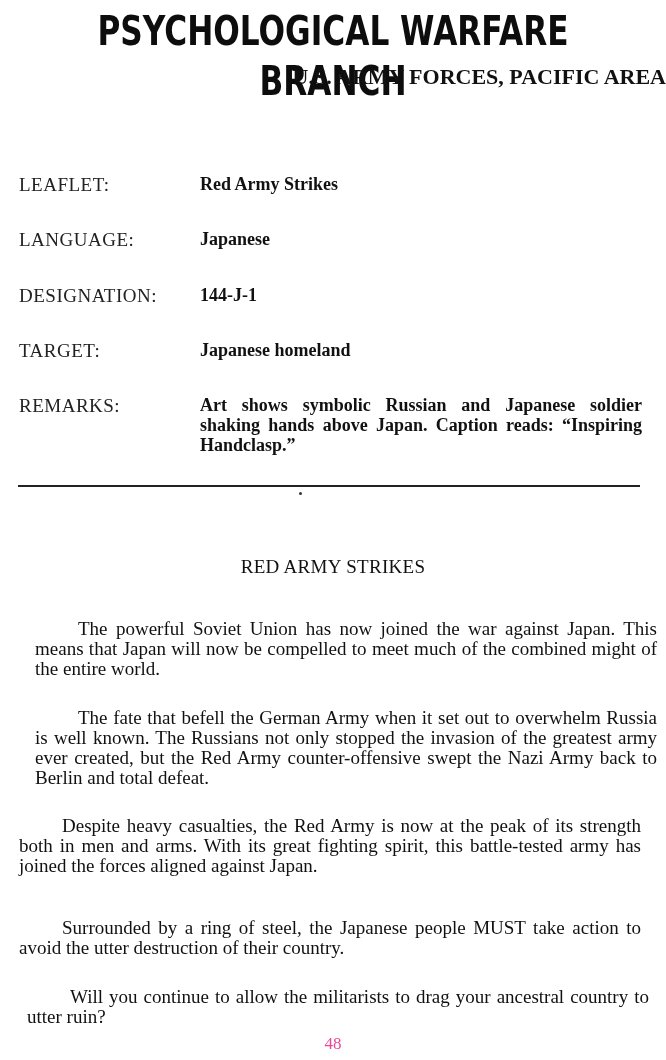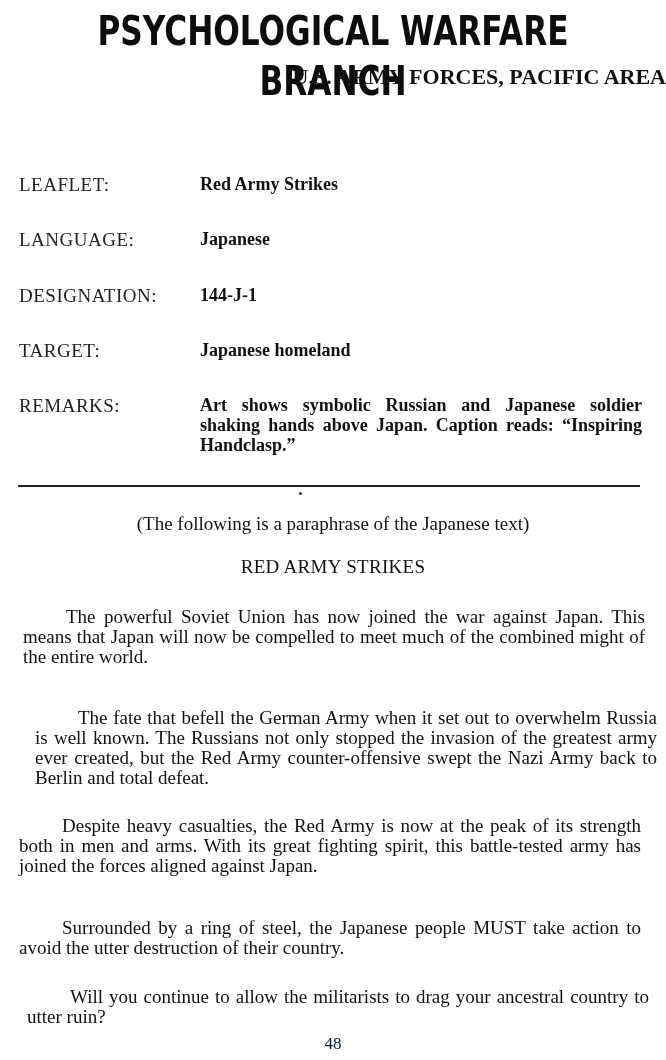--- a/index.html
+++ b/index.html
@@ -30,21 +30,21 @@
   .paraphrase { position: absolute; left: 0; width: 666px; top: 513px; text-align: center;
                 font-size: 19px; line-height: 22px; color: #111; }
   .heading { position: absolute; left: 0; width: 666px; top: 556px; text-align: center;
              font-size: 19px; line-height: 22px; letter-spacing: 0.3px; color: #111; }
 
   .para { position: absolute; left: 19px; width: 622px; font-size: 19px; line-height: 20px;
           text-align: justify; text-indent: 43px; color: #111; }
   .p1 { top: 603px; } .p2 { top: 692px; } .p3 { top: 816px; } .p4 { top: 918px; } .p5 { top: 979px; }
 
   .pagenum { position: absolute; left: 0; width: 666px; top: 1034px; text-align: center;
-             font-size: 17px; line-height: 20px; color: #0f172a; }
+             font-size: 17px; line-height: 20px; color: #ec4899; }
 </style>
 </head>
 <body>
 
 <div class="page">
   <div class="title">PSYCHOLOGICAL WARFARE BRANCH</div>
   <div class="subtitle">U.S. ARMY FORCES, PACIFIC AREA</div>
 
   <div class="field f1">
     <span class="label">LEAFLET:</span>
@@ -63,23 +63,22 @@
     <span class="value">Japanese homeland</span>
   </div>
   <div class="field f5">
     <span class="label">REMARKS:</span>
     <span class="value">Art shows symbolic Russian and Japanese soldier shaking hands above Japan. Caption reads: “Inspiring Handclasp.”</span>
   </div>
 
   <div class="rule"></div>
   <div class="dot"></div>
 
-  <div class="paraphrase">(The following is a paraphrase of the Japanese text)</div>
   <div class="heading">RED ARMY STRIKES</div>
 
-  <p class="para p1" style="margin:4px">The powerful Soviet Union has now joined the war against Japan. This means that Japan will now be compelled to meet much of the combined might of the entire world.</p>
+  <p class="para p1" style="margin:16px">The powerful Soviet Union has now joined the war against Japan. This means that Japan will now be compelled to meet much of the combined might of the entire world.</p>
   <p class="para p2" style="margin:16px">The fate that befell the German Army when it set out to overwhelm Russia is well known. The Russians not only stopped the invasion of the greatest army ever created, but the Red Army counter-offensive swept the Nazi Army back to Berlin and total defeat.</p>
   <p class="para p3" style="margin:0">Despite heavy casualties, the Red Army is now at the peak of its strength both in men and arms. With its great fighting spirit, this battle-tested army has joined the forces aligned against Japan.</p>
   <p class="para p4" style="margin:0">Surrounded by a ring of steel, the Japanese people MUST take action to avoid the utter destruction of their country.</p>
   <p class="para p5" style="margin:8px">Will you continue to allow the militarists to drag your ancestral country to utter ruin?</p>
 
   <div class="pagenum">48</div>
 </div>
 
 </body></html>

